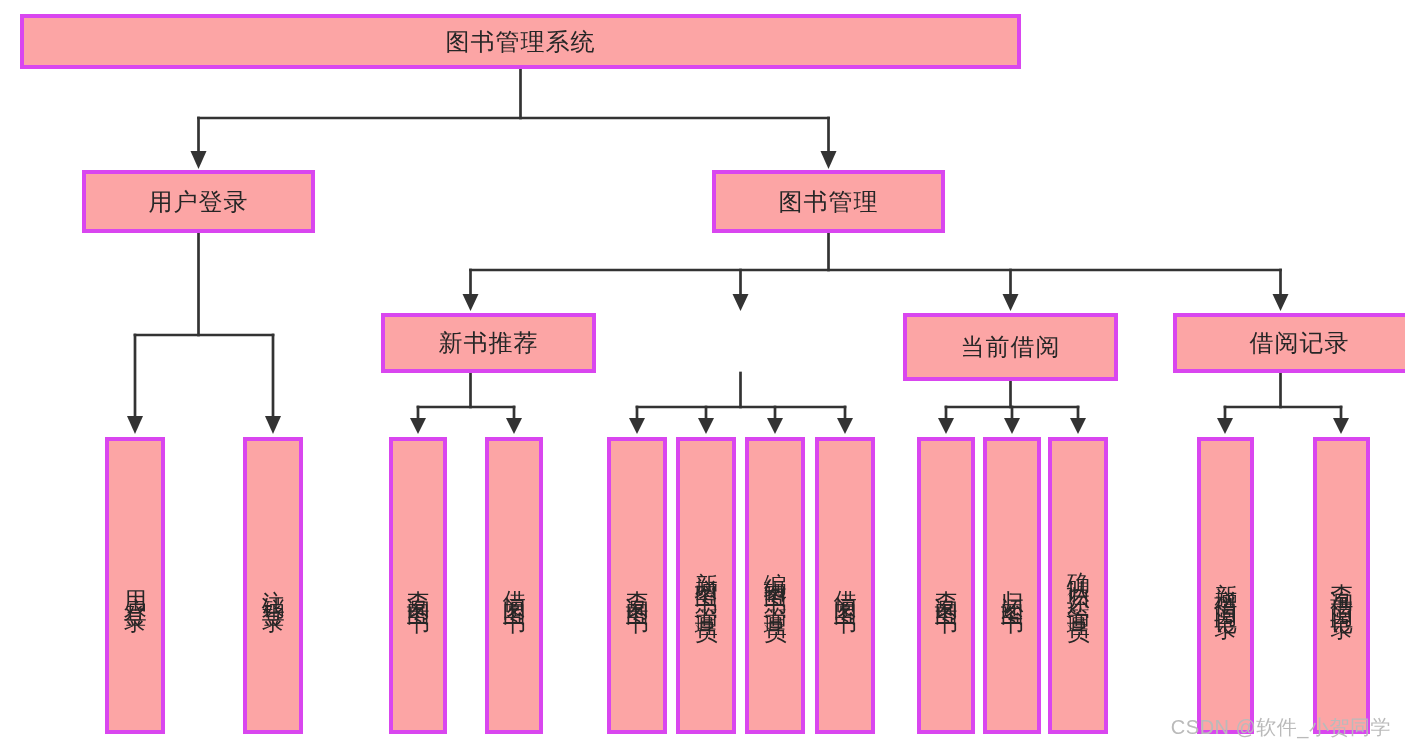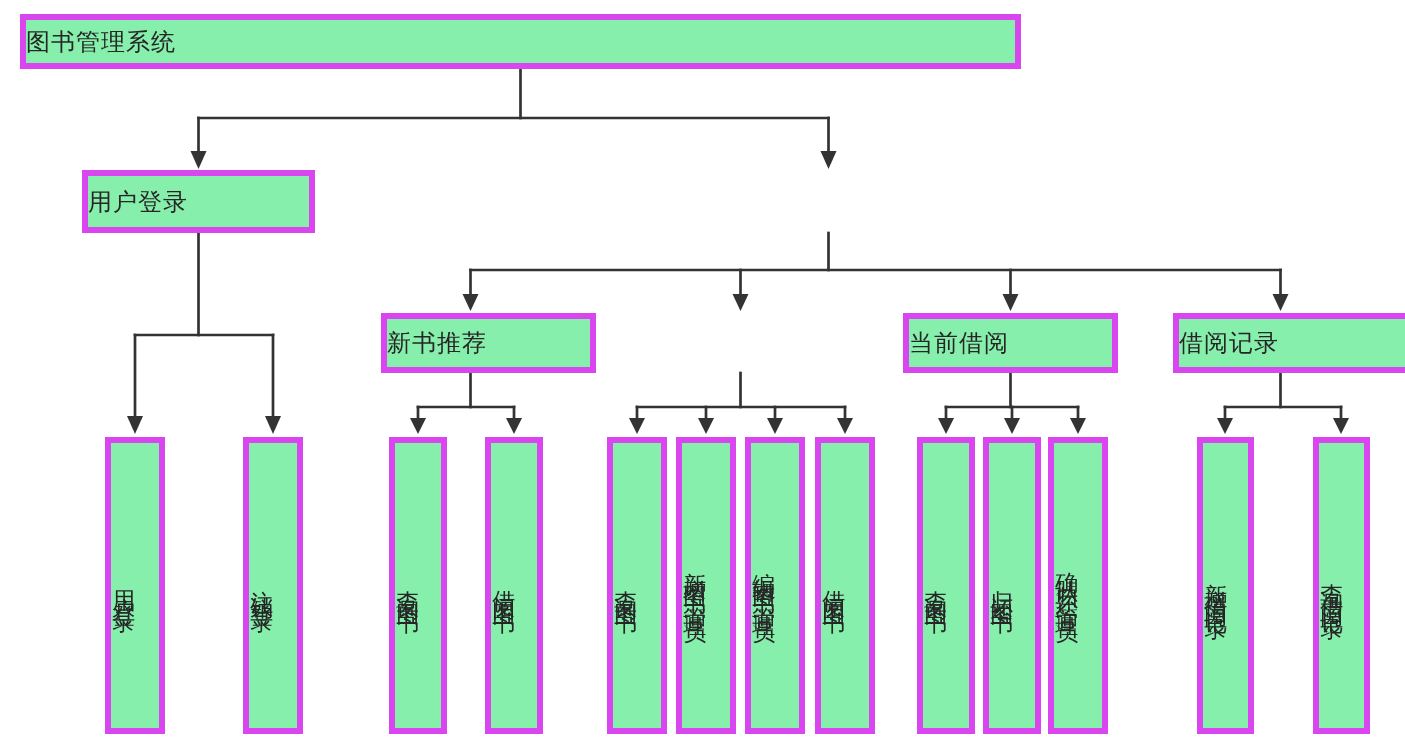--- a/index.html
+++ b/index.html
@@ -18,24 +18,25 @@
   .connectors {
     position: absolute;
     left: 0; top: 0;
     width: 1405px;
     height: 747px;
     pointer-events: none;
   }
   .node {
     position: absolute;
     box-sizing: border-box;
-    border: 6px solid #d946ef;
-    background: #86efac;
+    border: 4px solid #d946ef;
+    background: #fca5a5;
     display: flex;
     align-items: center;
+    justify-content: center;
     color: #262626;
   }
   .hbox { font-size: 24px; letter-spacing: 1px; }
   .hbox .lbl { white-space: nowrap; }
   .vbox { font-size: 23px; }
   .vbox .lbl {
     writing-mode: vertical-rl;
     text-orientation: mixed;
     letter-spacing: 7px;
     line-height: 1.1;
@@ -118,25 +119,28 @@
     <polygon points="1333,418 1349,418 1341,434" fill="#333333" stroke="none"></polygon>
   </svg>
 
   <div class="node hbox" style="left:20px; top:14px; width:1001px; height:55px;">
     <span class="lbl">图书管理系统</span>
   </div>
 
   <div class="node hbox" style="left:82px; top:170px; width:233px; height:63px;">
     <span class="lbl">用户登录</span>
   </div>
+  <div class="node hbox" style="left:712px; top:170px; width:233px; height:63px;">
+    <span class="lbl">图书管理</span>
+  </div>
 
   <div class="node hbox" style="left:381px; top:313px; width:215px; height:60px;">
     <span class="lbl">新书推荐</span>
   </div>
-  <div class="node hbox" style="left:903px; top:313px; width:215px; height:60px;">
+  <div class="node hbox" style="left:903px; top:313px; width:215px; height:68px;">
     <span class="lbl">当前借阅</span>
   </div>
   <div class="node hbox" style="left:1173px; top:313px; width:253px; height:60px;">
     <span class="lbl">借阅记录</span>
   </div>
 
   <div class="node vbox" style="left:105px; top:437px; width:60px; height:297px;">
     <span class="lbl">用户登录</span>
   </div>
   <div class="node vbox" style="left:243px; top:437px; width:60px; height:297px;">
@@ -173,14 +177,15 @@
     <span class="lbl">确认归还（管理员）</span>
   </div>
 
   <div class="node vbox" style="left:1197px; top:437px; width:57px; height:297px;">
     <span class="lbl">新增借阅记录</span>
   </div>
   <div class="node vbox" style="left:1313px; top:437px; width:57px; height:297px;">
     <span class="lbl">查询借阅记录</span>
   </div>
 
+  <div class="watermark">CSDN @软件_小贺同学</div>
 
 </div>
 
 </body></html>

